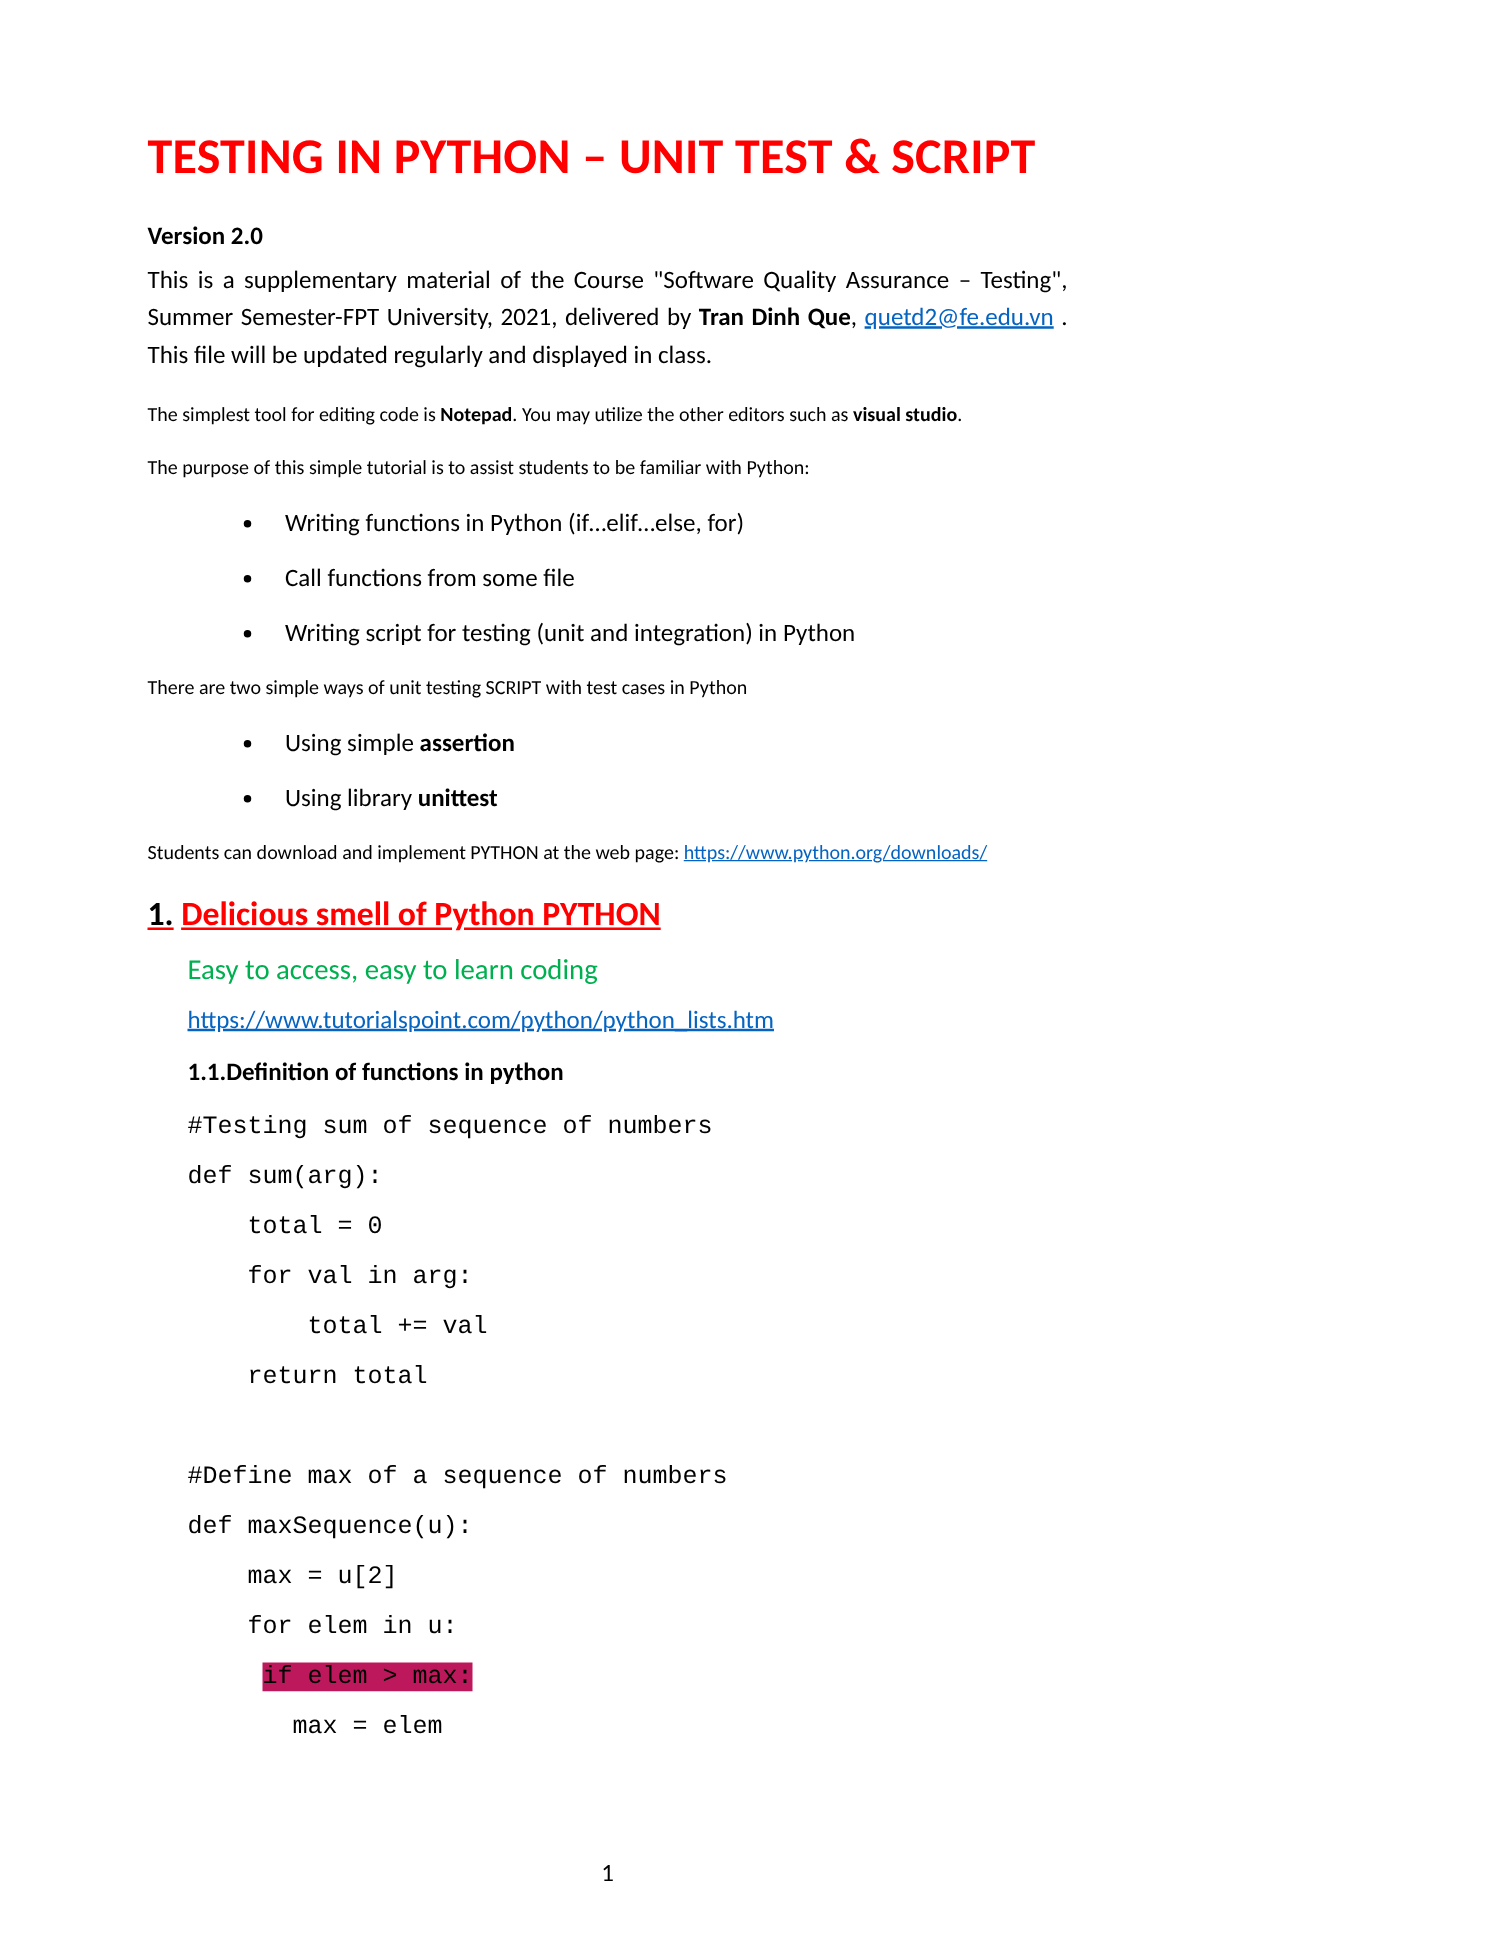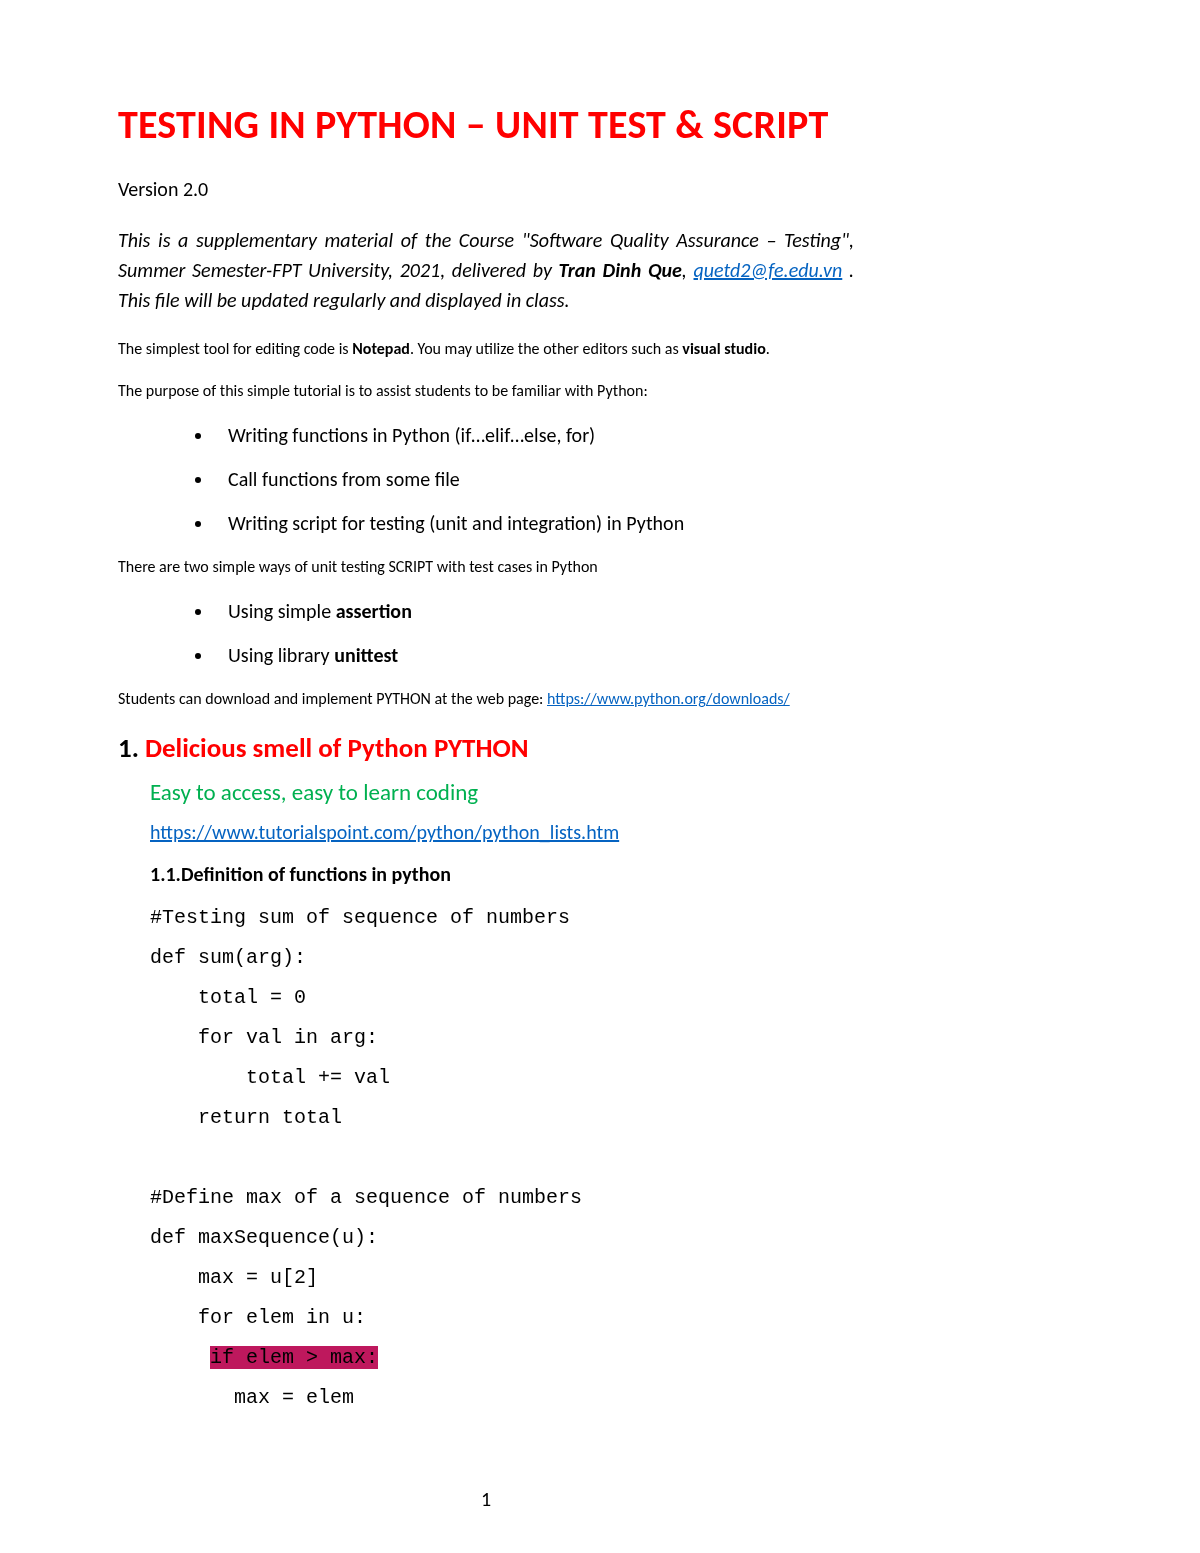--- a/index.html
+++ b/index.html
@@ -18,26 +18,25 @@
     position: relative;
   }
   .title {
     color: #ff0000;
     font-size: 40px;
     font-weight: bold;
     margin: 0 0 28px 0;
     letter-spacing: 0.2px;
   }
   .version {
-    font-weight: normal;
+    font-weight: bold;
     font-size: 20px;
-    margin: 0 0 24px 0;
+    margin: 0 0 8px 0;
   }
   .intro-italic {
-    font-style: italic;
     font-size: 20px;
     text-align: justify;
     margin: 0 0 22px 0;
     line-height: 1.5;
   }
   .intro-italic .author { font-weight: bold; }
   .intro-italic a { color: #0563c1; text-decoration: underline; }
   .para {
     font-size: 16px;
     margin: 0 0 18px 0;
@@ -54,20 +53,21 @@
     margin-bottom: 16px;
     line-height: 1.4;
     padding-left: 14px;
   }
   ul.bullets li .bold { font-weight: bold; }
   .section-heading {
     color: #ff0000;
     font-size: 27px;
     font-weight: bold;
     margin: 20px 0 14px 0;
+    text-decoration: underline;
   }
   .section-heading .num { color: #000; margin-right: 6px; }
   .sub-block {
     padding-left: 32px;
   }
   .green-line {
     color: #00b050;
     font-size: 23px;
     margin: 0 0 14px 0;
   }

